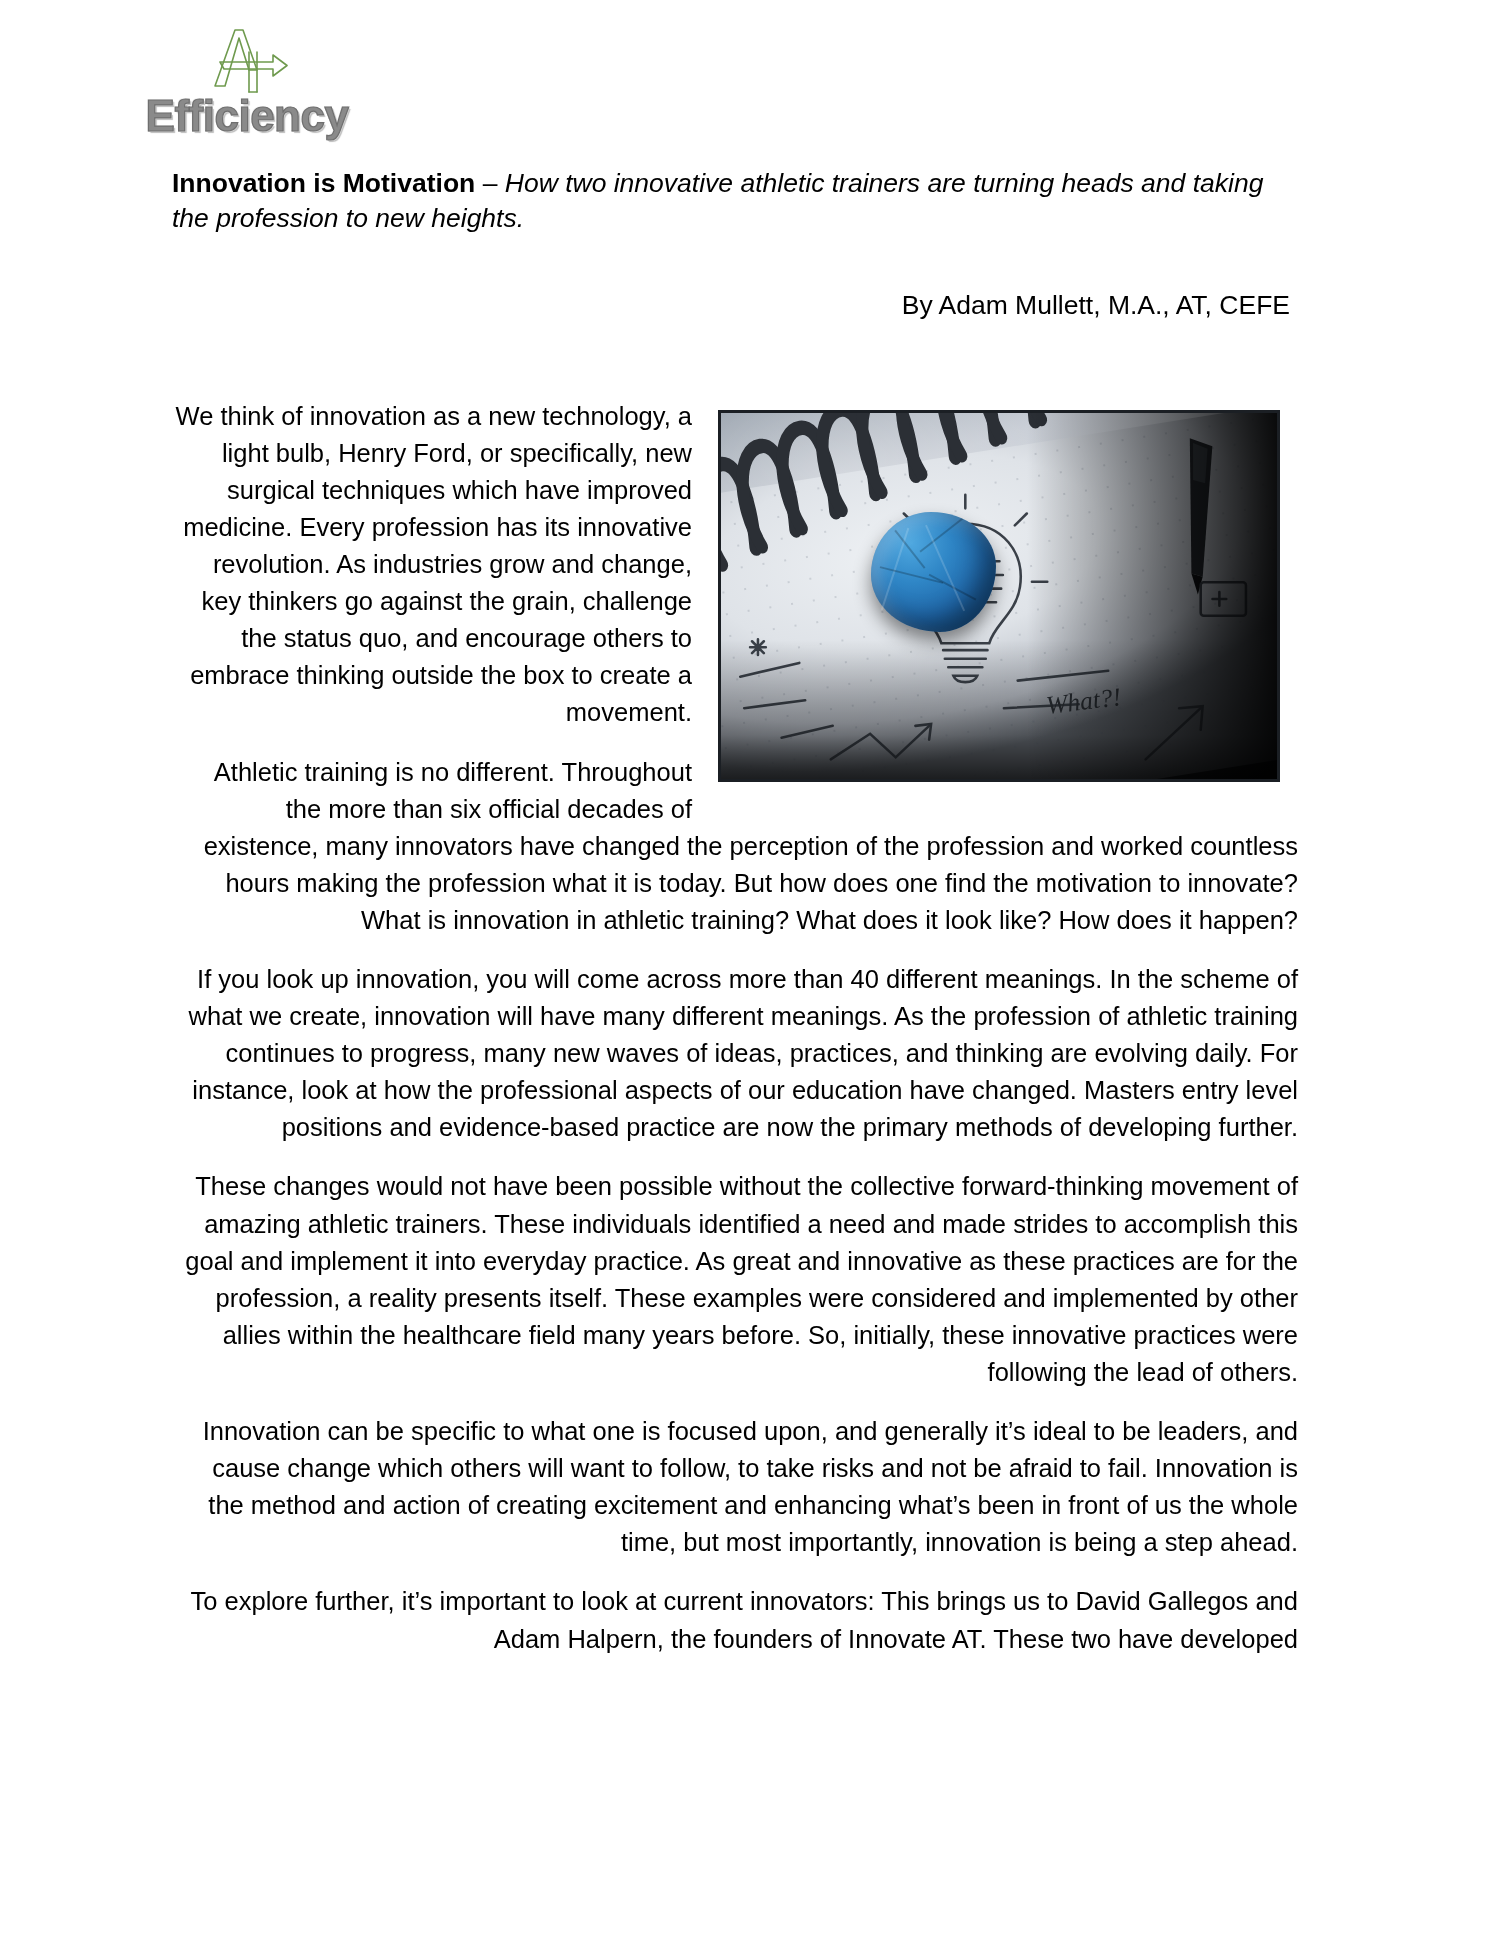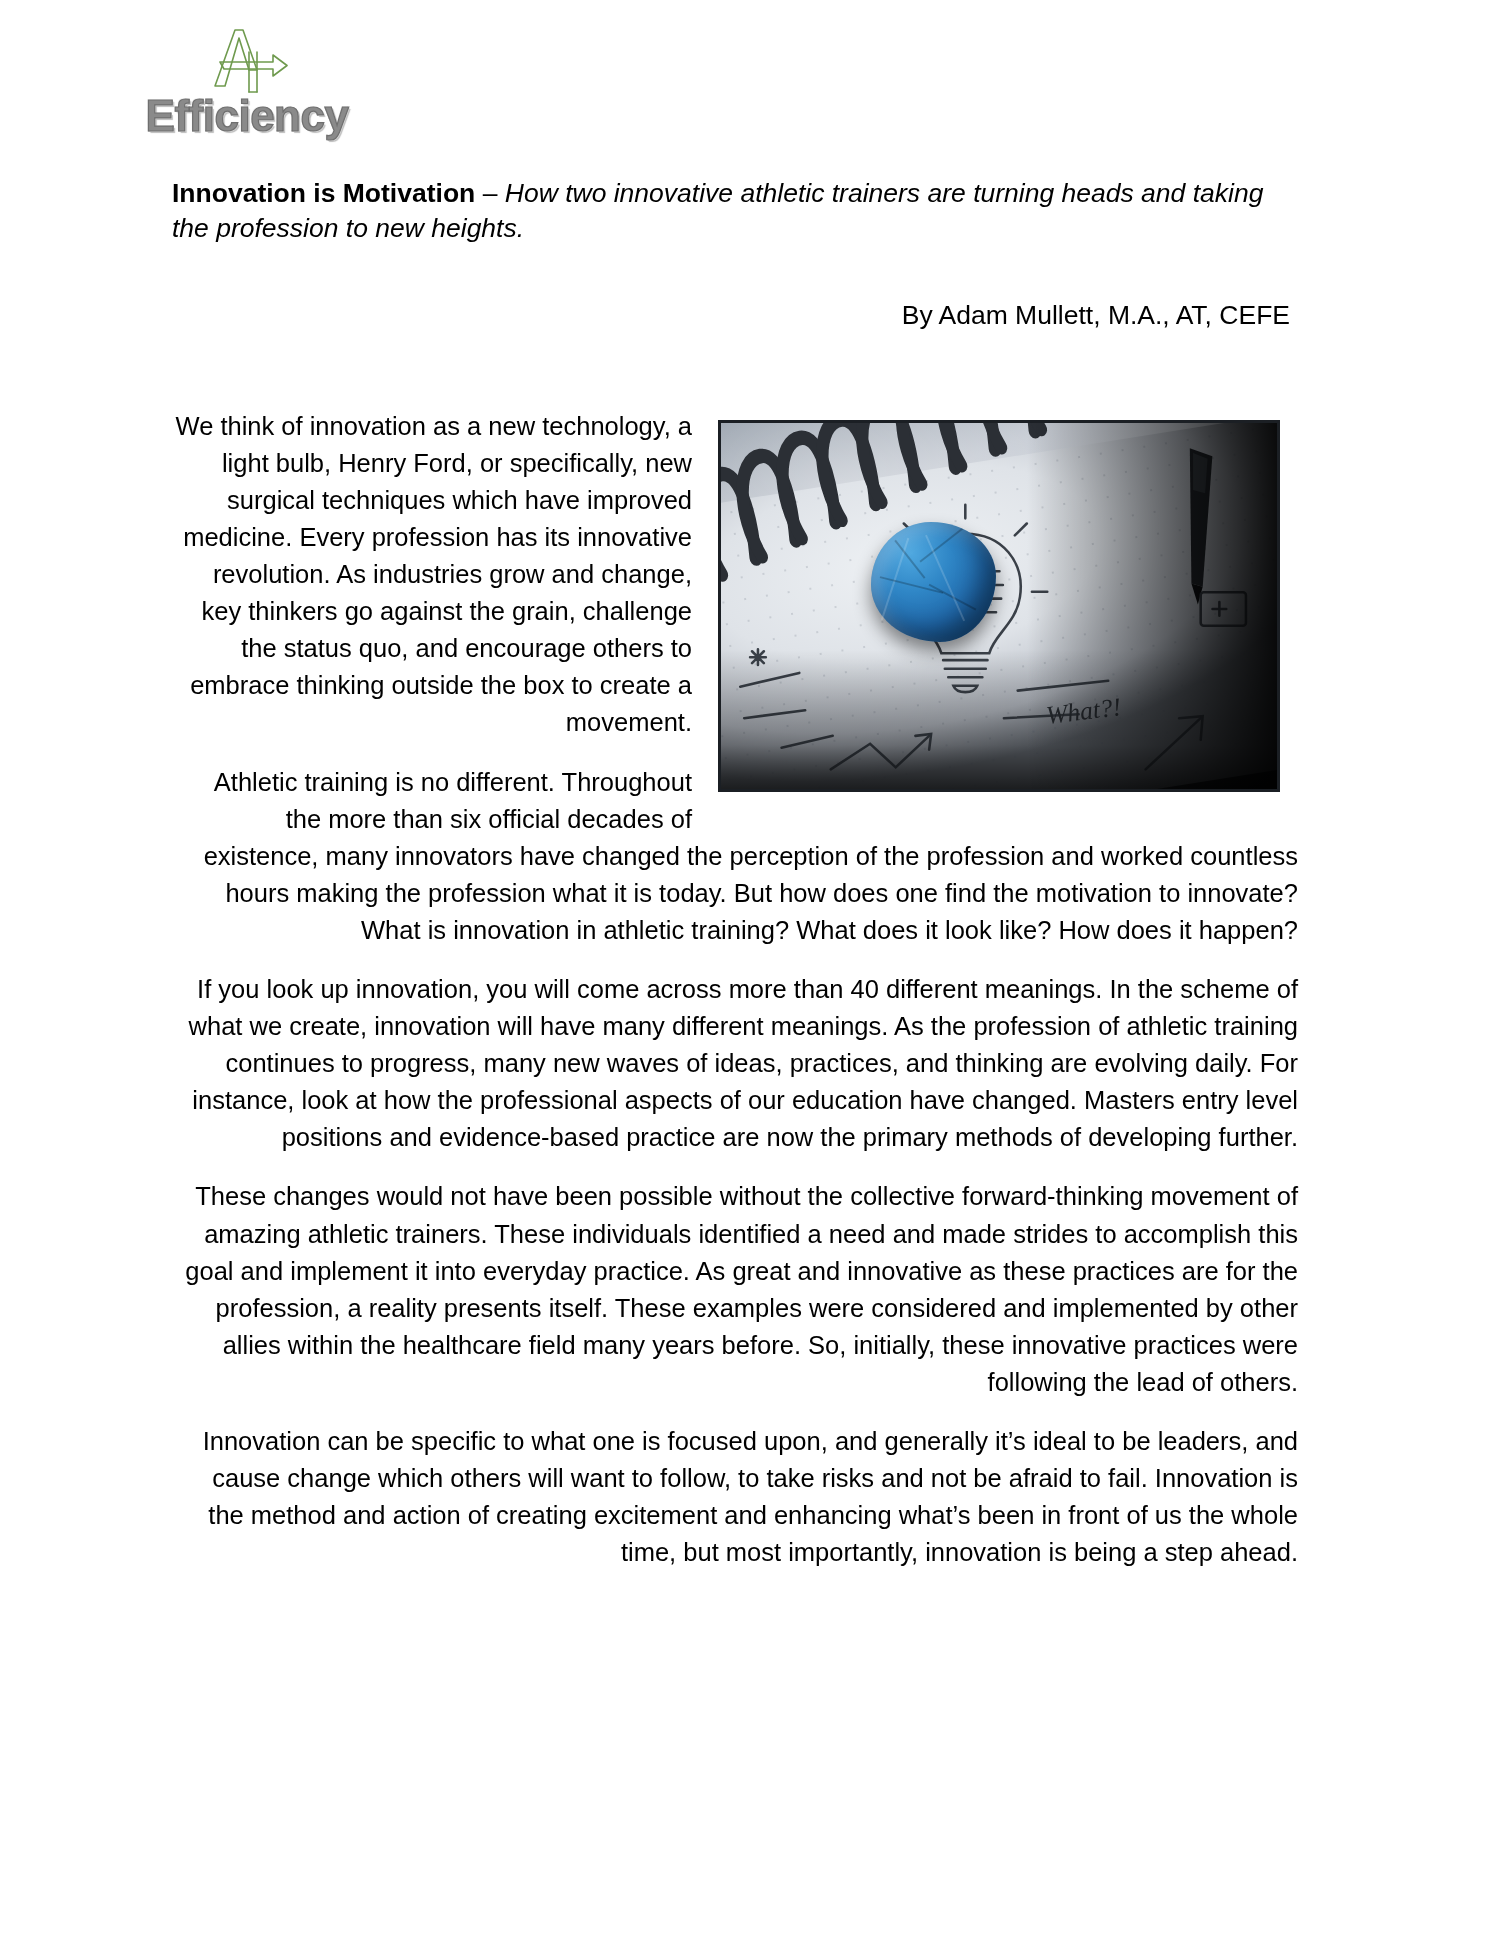--- a/index.html
+++ b/index.html
@@ -52,21 +52,20 @@
     background-clip: text;
     line-height: 1;
   }
 
   
   .page {
     position: absolute;
     left: 172px;
     top: 166px;
     width: 1126px;
-    margin-top: 10px;
   }
 
   .headline {
     font-size: 26.5px;
     line-height: 1.33;
     margin: 0 0 0 0;
     color: #000;
   }
   .headline .hl-bold {
     font-weight: 700;
@@ -325,15 +324,16 @@
 
         <div class="vignette"></div>
       </div>
     </figure>
 
     <p>We think of innovation as a new technology, a light bulb, Henry Ford, or specifically, new surgical techniques which have improved medicine. Every profession has its innovative revolution. As industries grow and change, key thinkers go against the grain, challenge the status quo, and encourage others to embrace thinking outside the box to create a movement.</p>
     <p>Athletic training is no different. Throughout the more than six official decades of existence, many innovators have changed the perception of the profession and worked countless hours making the profession what it is today. But how does one find the motivation to innovate? What is innovation in athletic training? What does it look like? How does it happen?</p>
     <p>If you look up innovation, you will come across more than 40 different meanings. In the scheme of what we create, innovation will have many different meanings. As the profession of athletic training continues to progress, many new waves of ideas, practices, and thinking are evolving daily. For instance, look at how the professional aspects of our education have changed. Masters entry level positions and evidence-based practice are now the primary methods of developing further.</p>
     <p>These changes would not have been possible without the collective forward-thinking movement of amazing athletic trainers. These individuals identified a need and made strides to accomplish this goal and implement it into everyday practice. As great and innovative as these practices are for the profession, a reality presents itself. These examples were considered and implemented by other allies within the healthcare field many years before. So, initially, these innovative practices were following the lead of others.</p>
     <p>Innovation can be specific to what one is focused upon, and generally it’s ideal to be leaders, and cause change which others will want to follow, to take risks and not be afraid to fail. Innovation is the method and action of creating excitement and enhancing what’s been in front of us the whole time, but most importantly, innovation is being a step ahead.</p>
+    <p>To explore further, it’s important to look at current innovators: This brings us to David Gallegos and Adam Halpern, the founders of Innovate AT. These two have developed</p>
 
   </div>
 </div>
 
 </body></html>

